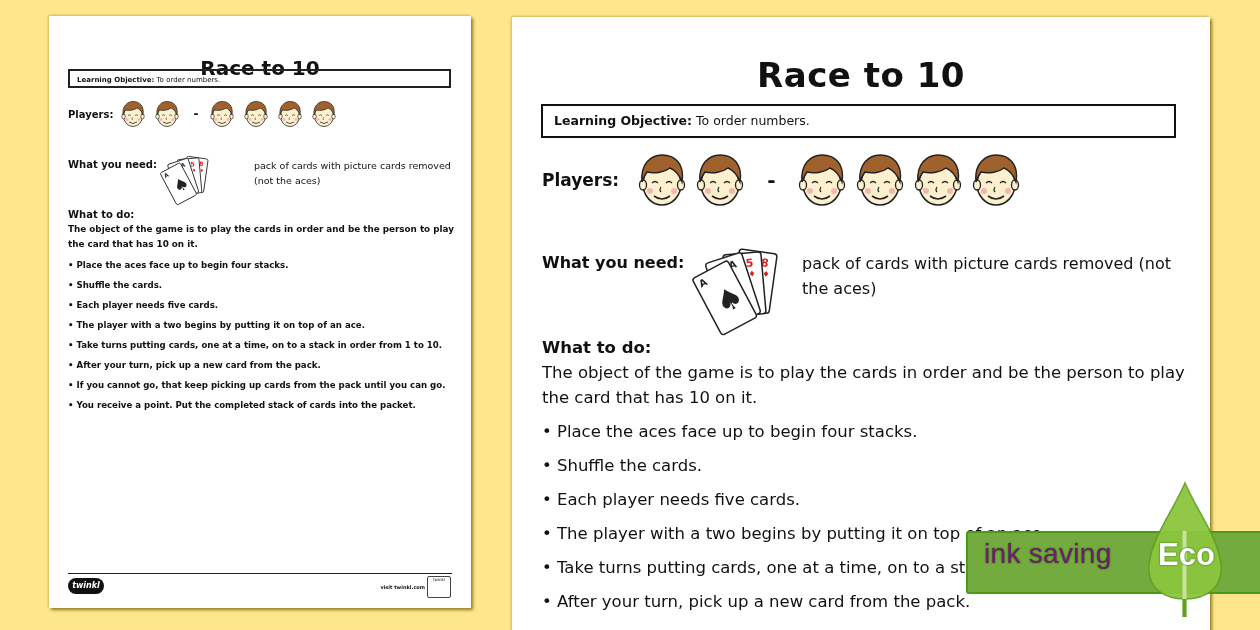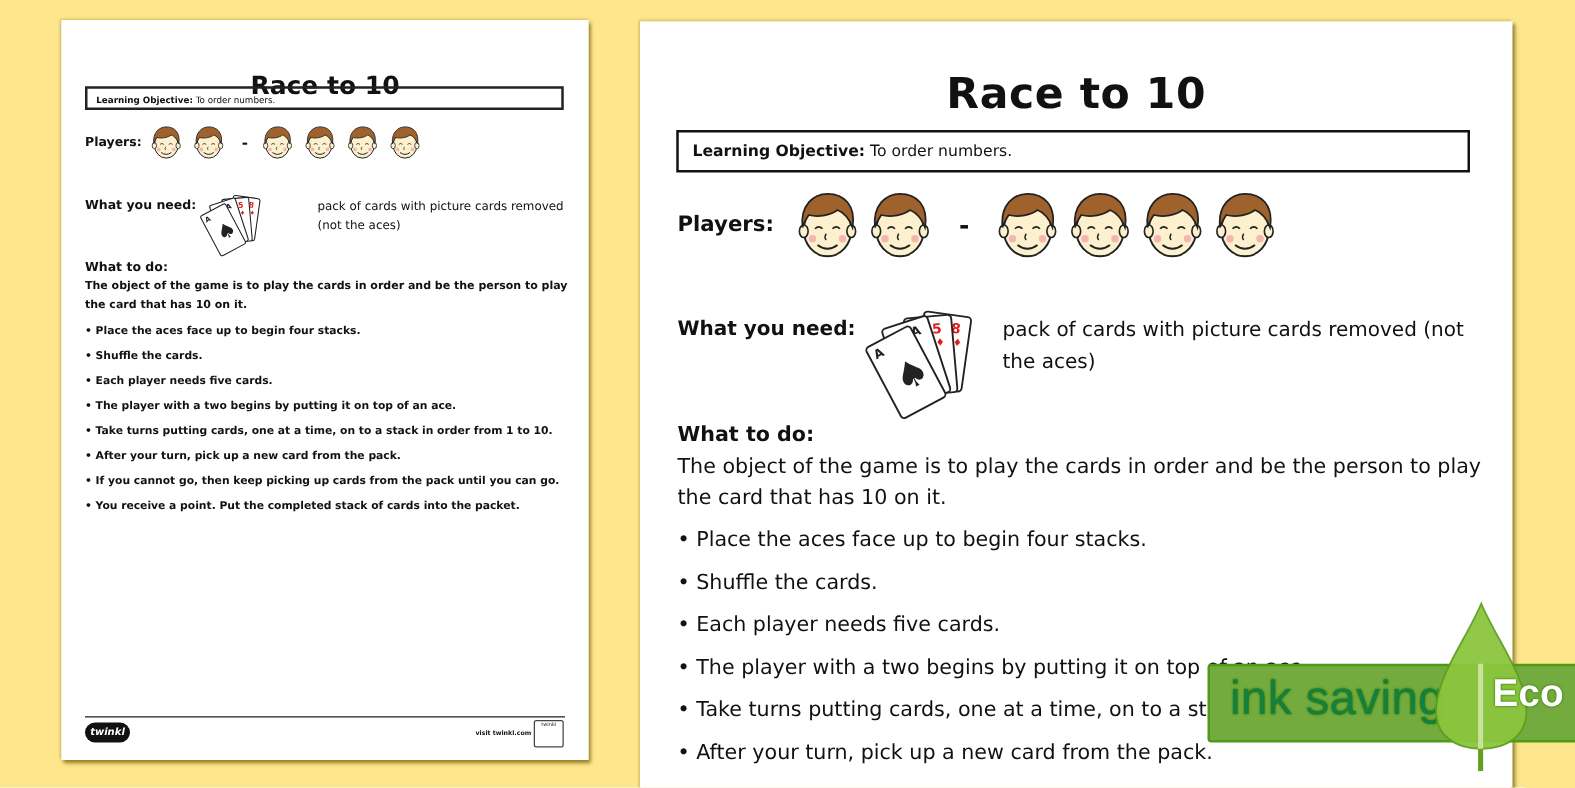--- a/index.html
+++ b/index.html
@@ -45,23 +45,23 @@
   .dash-l { margin:0 22px 0 14px; font-weight:bold; font-size:20px; }
   .l-need-label { position:absolute; left:30px; top:236px; font-size:16px; font-weight:bold; }
   .l-cards { position:absolute; left:180px; top:228px; width:92px; height:92px; }
   .l-need-text { position:absolute; left:290px; top:234px; width:390px; font-size:16px; line-height:25px; }
   .l-todo { position:absolute; left:30px; top:318px; width:650px; font-size:16.5px; line-height:25px; }
   .l-todo .h { font-weight:bold; }
   .l-todo .item { margin-top:9px; line-height:25px; }
 
   
   .eco-bar { position:absolute; left:966px; top:531px; width:300px; height:63px; background:#74ab3e; border:2px solid #4c9a16; border-radius:3px; box-sizing:border-box; }
-  .eco-text { position:absolute; left:984px; top:538px; font-family:"Liberation Sans", sans-serif; font-size:38px; color:#15803d; letter-spacing:0.3px; text-shadow:0 0 2px #2f7d00, 0 0 1px #2f7d00; }
+  .eco-text { position:absolute; left:984px; top:538px; font-family:"Liberation Sans", sans-serif; font-size:28px; color:#701a75; letter-spacing:0.3px; text-shadow:0 0 2px #2f7d00, 0 0 1px #2f7d00; }
   .leaf { position:absolute; left:1145px; top:481px; width:80px; height:136px; }
-  .eco-word { position:absolute; left:1194px; top:537px; font-family:"Liberation Sans", sans-serif; font-weight:bold; font-size:31px; color:#fff; text-shadow:0 0 2px #2f7d00, 0 0 1px #2f7d00; }
+  .eco-word { position:absolute; left:1158px; top:537px; font-family:"Liberation Sans", sans-serif; font-weight:bold; font-size:31px; color:#fff; text-shadow:0 0 2px #2f7d00, 0 0 1px #2f7d00; }
 </style>
 </head>
 <body>
 
 <div class="page" id="page-small">
   <div class="s-title">Race to 10</div>
   <div class="s-obj">
     <b>Learning Objective:</b><span> To order numbers.</span>
   </div>
   <div class="s-players">
@@ -93,21 +93,21 @@
   <div class="s-need-text">pack of cards with picture cards removed (not the aces)</div>
   <div class="s-todo">
     <div class="h">What to do:</div>
     <div class="intro">The object of the game is to play the cards in order and be the person to play the card that has 10 on it.</div>
     <div class="item">• Place the aces face up to begin four stacks.</div>
     <div class="item">• Shuffle the cards.</div>
     <div class="item">• Each player needs five cards.</div>
     <div class="item">• The player with a two begins by putting it on top of an ace.</div>
     <div class="item">• Take turns putting cards, one at a time, on to a stack in order from 1 to 10.</div>
     <div class="item">• After your turn, pick up a new card from the pack.</div>
-    <div class="item">• If you cannot go, then keep picking up cards from the pack until you can go.</div>
+    <div class="item">• If you cannot go, that keep picking up cards from the pack until you can go.</div>
     <div class="item">• You receive a point. Put the completed stack of cards into the packet.</div>
   </div>
   <div class="s-footer-line"></div>
   <div class="s-logo">twinkl</div>
   <div class="s-visit">visit twinkl.com</div>
   <div class="s-badge"><span>twinkl</span></div>
 </div>
 
 <div class="page" id="page-large">
   <div class="l-title">Race to 10</div>

